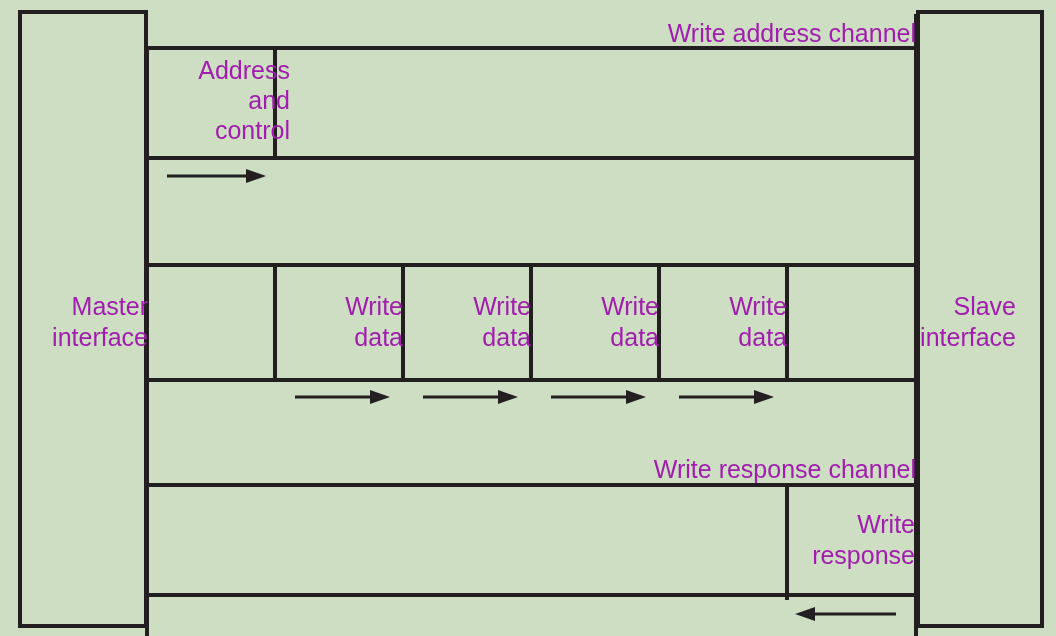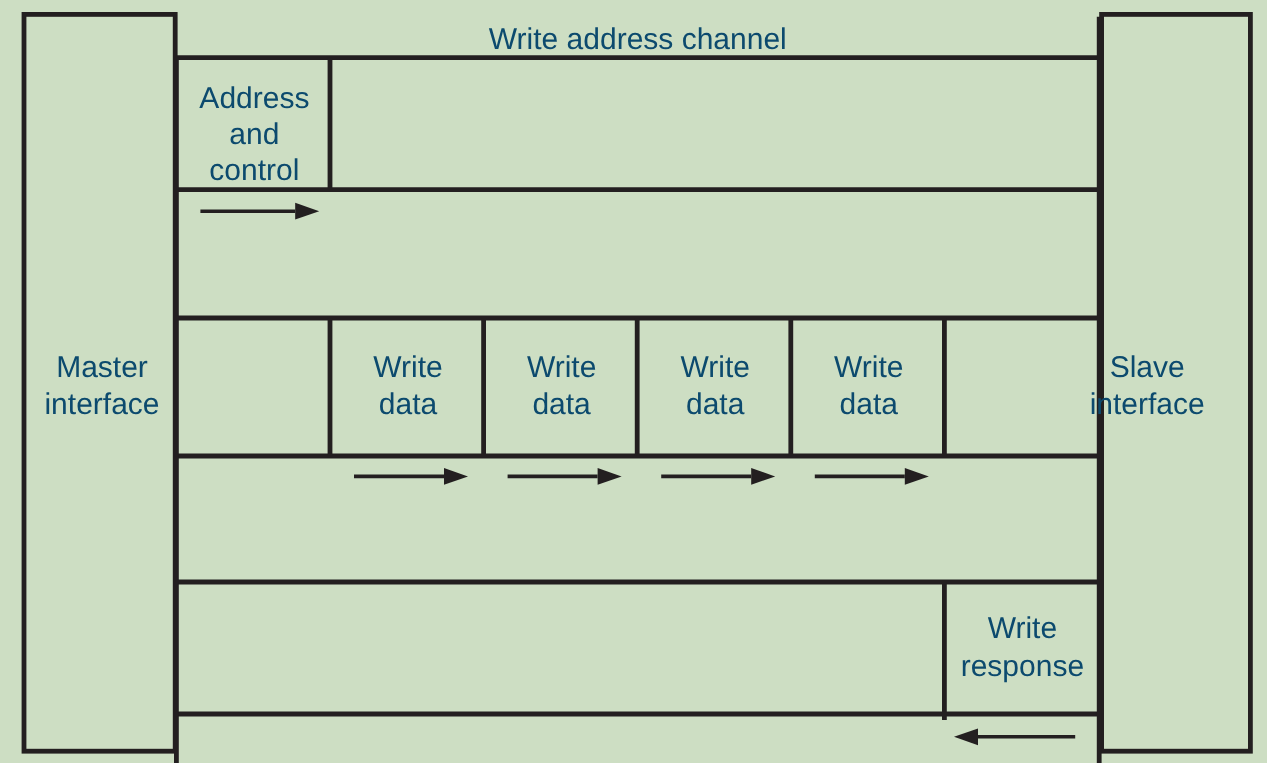--- a/index.html
+++ b/index.html
@@ -31,25 +31,25 @@
     stroke: #231f20;
     stroke-width: 3;
     fill: none;
   }
   .arrow-head {
     fill: #231f20;
     stroke: none;
   }
   .lbl {
     position: absolute;
-    color: #0c4a6e;
+    color: #a21caf;
     font-family: "Liberation Sans", sans-serif;
     font-size: 25px;
     line-height: 30px;
-    text-align: center;
+    text-align: right;
     white-space: pre-line;
     letter-spacing: 0px;
   }
   .lbl.two-line { line-height: 31px; }
 </style>
 </head>
 <body>
 
 <div id="diagram-root">
 
@@ -114,31 +114,32 @@
   </svg>
 
   <div class="lbl two-line" style="left:22px; top:291px; width:126px;">Master
 interface</div>
 
   <div class="lbl two-line" style="left:896px; top:291px; width:120px;">Slave
 interface</div>
 
   <div class="lbl" style="left:147px; top:18px; width:769px;">Write address channel</div>
 
-  <div class="lbl" style="left:149px; top:67px; width:126px;">Address
+  <div class="lbl" style="left:149px; top:55px; width:126px;padding-left:15px;">Address
 and
 control</div>
 
 
   <div class="lbl two-line" style="left:277px; top:291px; width:126px;">Write
 data</div>
   <div class="lbl two-line" style="left:405px; top:291px; width:126px;">Write
 data</div>
   <div class="lbl two-line" style="left:533px; top:291px; width:126px;">Write
 data</div>
   <div class="lbl two-line" style="left:661px; top:291px; width:126px;">Write
 data</div>
 
+  <div class="lbl" style="left:147px; top:454px; width:769px;">Write response channel</div>
 
   <div class="lbl two-line" style="left:789px; top:509px; width:126px;">Write
 response</div>
 
 </div>
 
 </body></html>

